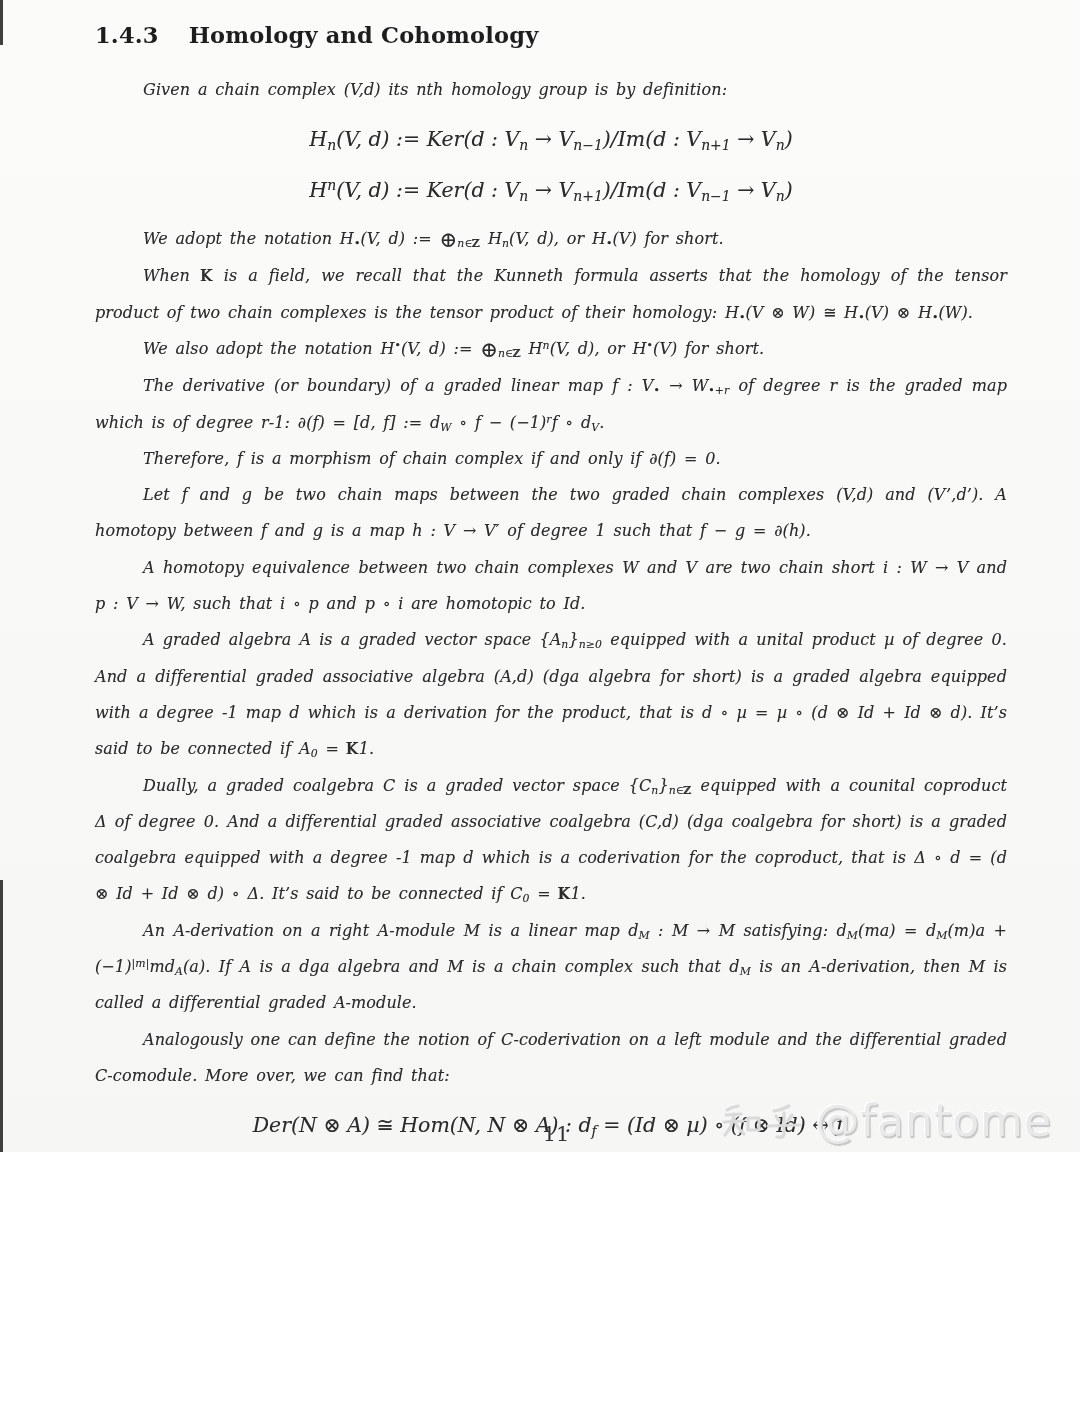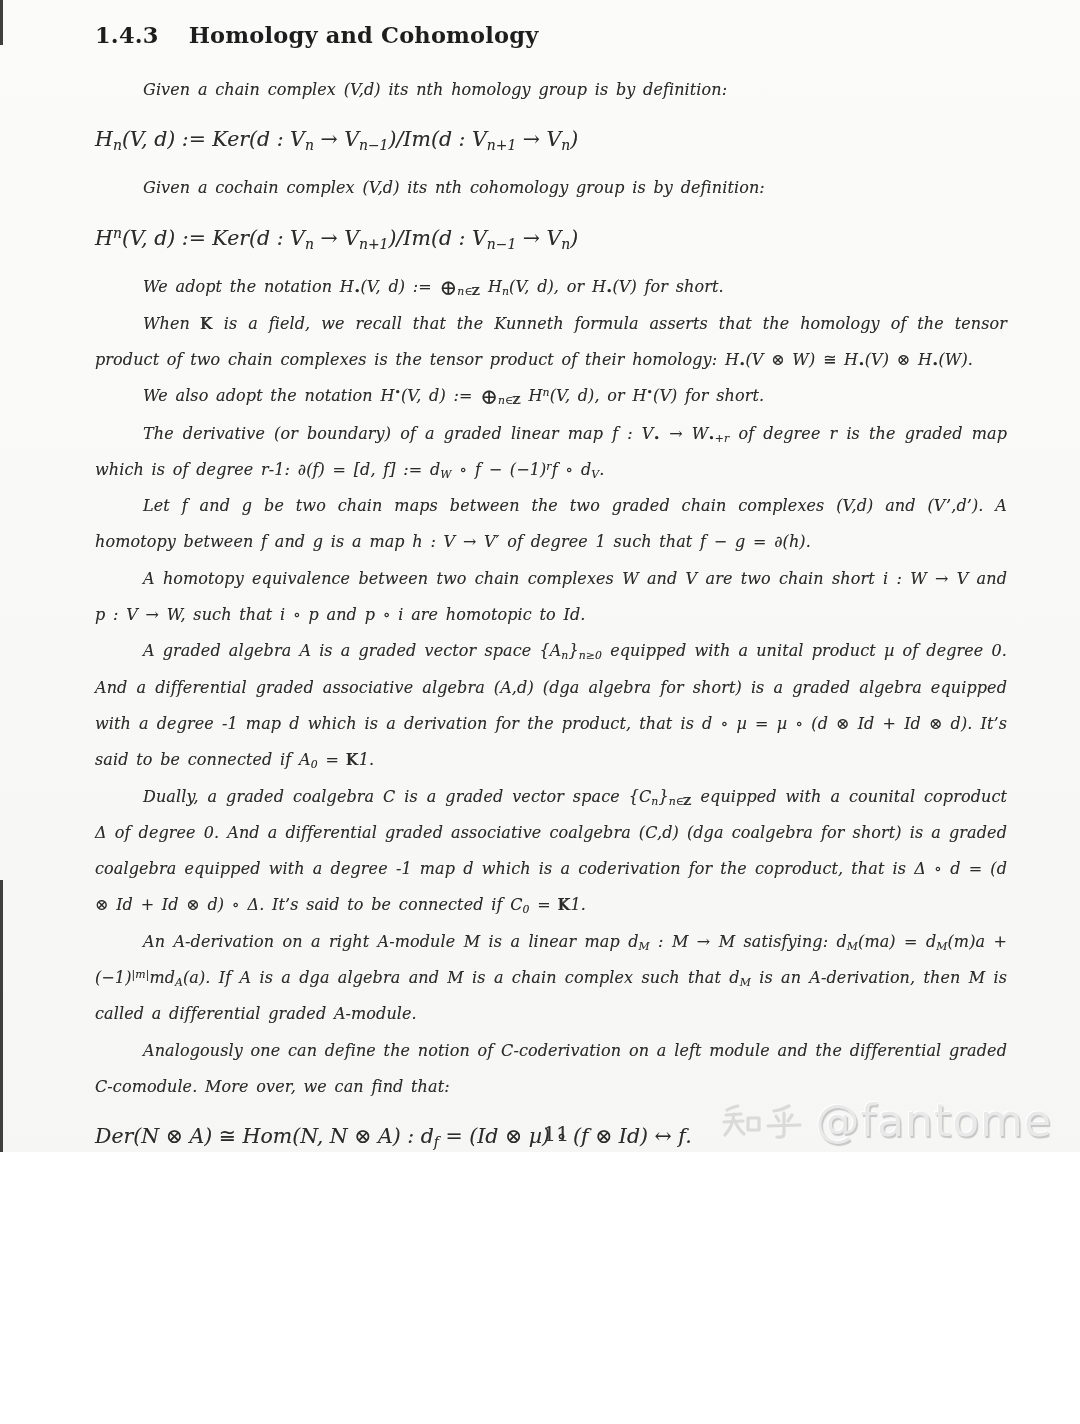--- a/index.html
+++ b/index.html
@@ -37,21 +37,21 @@
     text-align: justify;
     text-indent: 48px;
     letter-spacing: 0.1px;
     word-spacing: 2.5px;
     text-shadow: 0 0 0.4px rgba(40,40,40,0.35);
   }
   .formula {
     font-style: italic;
     font-size: 20.5px;
     line-height: 40px;
-    text-align: left;
+    text-align: center;
     margin: 11px 0;
     text-shadow: 0 0 0.4px rgba(40,40,40,0.35);
   }
   sub, sup { font-size: 68%; line-height: 0; }
   sub { vertical-align: -0.28em; }
   sup { vertical-align: 0.5em; }
   .bigop { font-size: 132%; vertical-align: -8%; }
   .bb { font-style: normal; text-shadow: -1.1px 0 0 currentColor; }
   .pageno {
     position: absolute;
@@ -90,26 +90,26 @@
 <div class="page">
   <div class="edge-artifact edge-top"></div>
   <div class="edge-artifact edge-bottom"></div>
 
   <main class="content">
 
     <h2 class="sec-heading"><span class="num">1.4.3</span><span class="title">Homology and Cohomology</span></h2>
 
     <p class="para">Given a chain complex (V,d) its nth homology group is by definition:</p>
     <div class="formula">H<sub>n</sub>(V, d) := Ker(d : V<sub>n</sub> → V<sub>n−1</sub>)/Im(d : V<sub>n+1</sub> → V<sub>n</sub>)</div>
-    <p class="para">Given a cochain complex (V,d) its nth cohomology group is by definition:</p>
     <div class="formula">H<sup>n</sup>(V, d) := Ker(d : V<sub>n</sub> → V<sub>n+1</sub>)/Im(d : V<sub>n−1</sub> → V<sub>n</sub>)</div>
     <p class="para">We adopt the notation H<sub>•</sub>(V, d) := <span class="bigop">⊕</span><sub>n∈<span class="bb">Z</span></sub> H<sub>n</sub>(V, d), or H<sub>•</sub>(V) for short.</p>
     <p class="para">When <span class="bb">K</span> is a field, we recall that the Kunneth formula asserts that the homology of the tensor product of two chain complexes is the tensor product of their homology: H<sub>•</sub>(V ⊗ W) ≅ H<sub>•</sub>(V) ⊗ H<sub>•</sub>(W).</p>
     <p class="para">We also adopt the notation H<sup>•</sup>(V, d) := <span class="bigop">⊕</span><sub>n∈<span class="bb">Z</span></sub> H<sup>n</sup>(V, d), or H<sup>•</sup>(V) for short.</p>
     <p class="para">The derivative (or boundary) of a graded linear map f : V<sub>•</sub> → W<sub>•+r</sub> of degree r is the graded map which is of degree r-1: ∂(f) = [d, f] := d<sub>W</sub> ∘ f − (−1)<sup>r</sup>f ∘ d<sub>V</sub>.</p>
+    <p class="para">Therefore, f is a morphism of chain complex if and only if ∂(f) = 0.</p>
     <p class="para">Let f and g be two chain maps between the two graded chain complexes (V,d) and (V’,d’). A homotopy between f and g is a map h : V → V′ of degree 1 such that f − g = ∂(h).</p>
     <p class="para">A homotopy equivalence between two chain complexes W and V are two chain short i : W → V and p : V → W, such that i ∘ p and p ∘ i are homotopic to Id.</p>
 
 
     <p class="para">A graded algebra A is a graded vector space {A<sub>n</sub>}<sub>n≥0</sub> equipped with a unital product µ of degree 0. And a differential graded associative algebra (A,d) (dga algebra for short) is a graded algebra equipped with a degree -1 map d which is a derivation for the product, that is d ∘ µ = µ ∘ (d ⊗ Id + Id ⊗ d). It’s said to be connected if A<sub>0</sub> = <span class="bb">K</span>1.</p>
     <p class="para">Dually, a graded coalgebra C is a graded vector space {C<sub>n</sub>}<sub>n∈<span class="bb">Z</span></sub> equipped with a counital coproduct Δ of degree 0. And a differential graded associative coalgebra (C,d) (dga coalgebra for short) is a graded coalgebra equipped with a degree -1 map d which is a coderivation for the coproduct, that is Δ ∘ d = (d ⊗ Id + Id ⊗ d) ∘ Δ. It’s said to be connected if C<sub>0</sub> = <span class="bb">K</span>1.</p>
     <p class="para">An A-derivation on a right A-module M is a linear map d<sub>M</sub> : M → M satisfying: d<sub>M</sub>(ma) = d<sub>M</sub>(m)a + (−1)<sup>|m|</sup>md<sub>A</sub>(a). If A is a dga algebra and M is a chain complex such that d<sub>M</sub> is an A-derivation, then M is called a differential graded A-module.</p>
     <p class="para">Analogously one can define the notion of C-coderivation on a left module and the differential graded C-comodule. More over, we can find that:</p>
     <div class="formula">Der(N ⊗ A) ≅ Hom(N, N ⊗ A) : d<sub>f</sub> = (Id ⊗ µ) ∘ (f ⊗ Id) ↔ f.</div>
 

